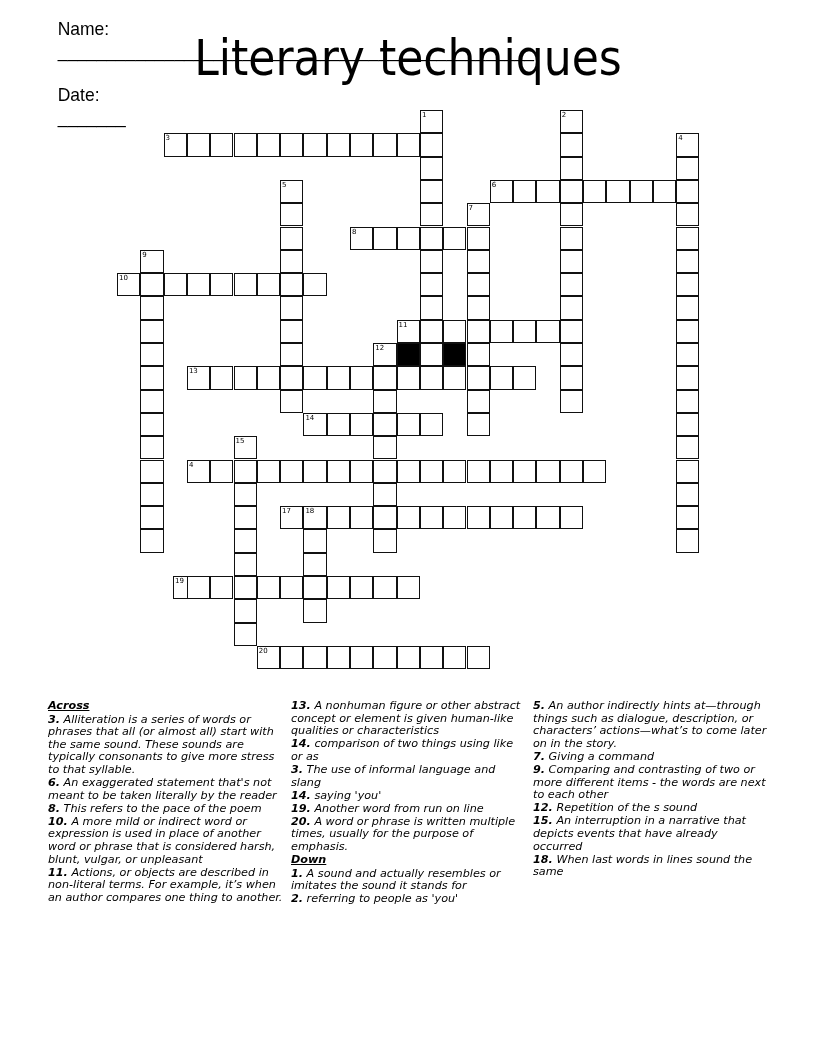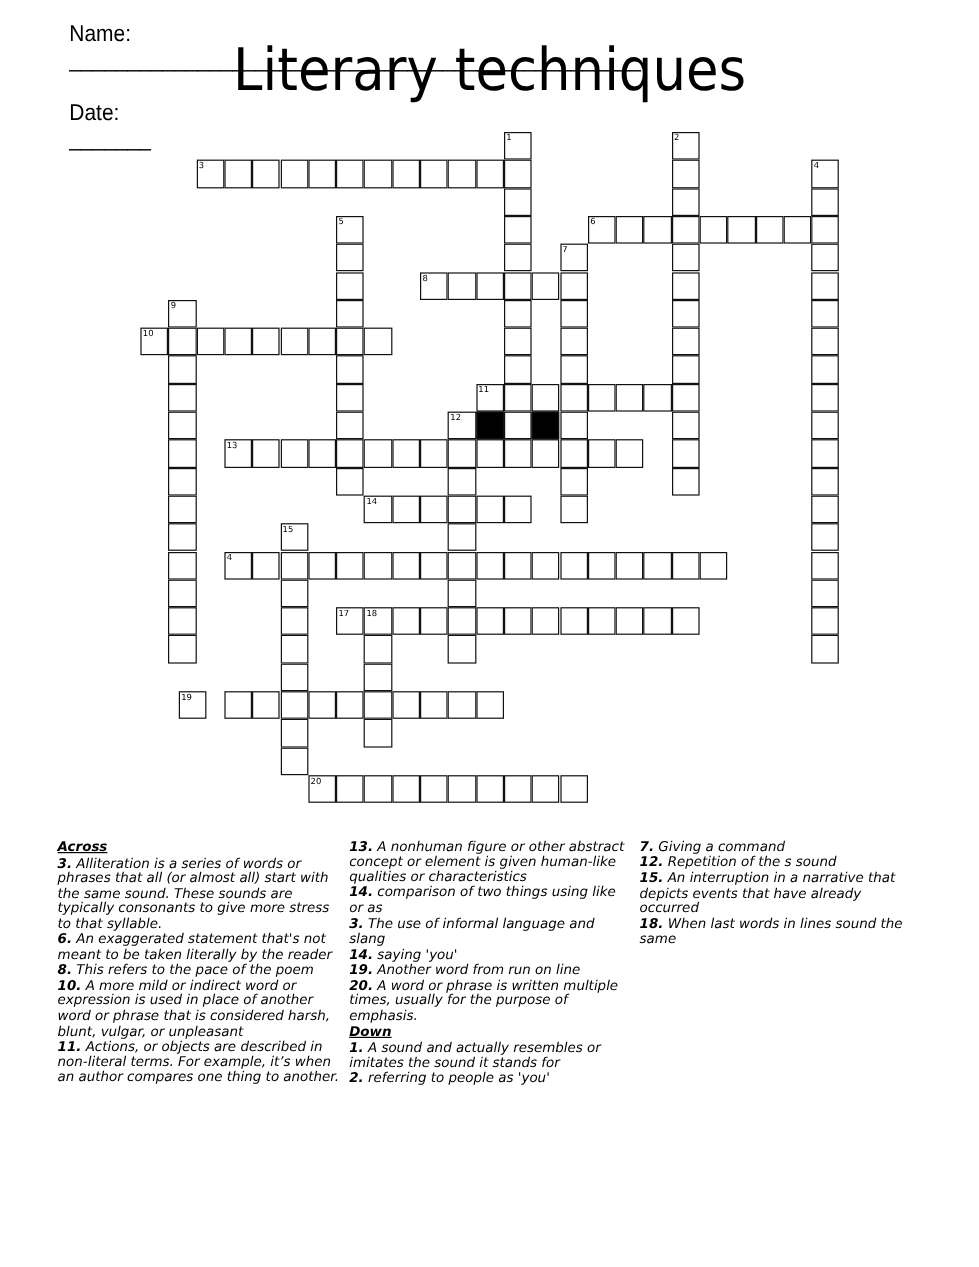--- a/index.html
+++ b/index.html
@@ -237,21 +237,21 @@
     <div class="cell" style="left: 443.2px; top: 506.1px;"></div>
     <div class="cell" style="left: 466.5px; top: 506.1px;"></div>
     <div class="cell" style="left: 489.8px; top: 506.1px;"></div>
     <div class="cell" style="left: 513.1px; top: 506.1px;"></div>
     <div class="cell" style="left: 536.4px; top: 506.1px;"></div>
     <div class="cell" style="left: 559.7px; top: 506.1px;"></div>
     <div class="cell" style="left: 303.4px; top: 529.4px;"></div>
     <div class="cell" style="left: 303.4px; top: 552.7px;"></div>
     <div class="cell" style="left: 303.4px; top: 576px;"></div>
     <div class="cell" style="left: 303.4px; top: 599.3px;"></div>
-    <div class="cell" style="left: 149px; top: 576px; text-align: center;">
+    <div class="cell" style="left: 173px; top: 576px; text-align: center;">
       <span class="num">19</span>
     </div>
     <div class="cell" style="left: 186.9px; top: 576px;"></div>
     <div class="cell" style="left: 210.2px; top: 576px;"></div>
     <div class="cell" style="left: 256.8px; top: 576px;"></div>
     <div class="cell" style="left: 280.1px; top: 576px;"></div>
     <div class="cell" style="left: 326.7px; top: 576px;"></div>
     <div class="cell" style="left: 350px; top: 576px;"></div>
     <div class="cell" style="left: 373.3px; top: 576px;"></div>
     <div class="cell" style="left: 396.6px; top: 576px;"></div>
@@ -286,17 +286,19 @@
   <div class="clue"><b>3.</b> <span>The use of informal language and slang</span></div>
   <div class="clue"><b>14.</b> <span>saying 'you'</span></div>
   <div class="clue"><b>19.</b> <span>Another word from run on line</span></div>
   <div class="clue"><b>20.</b> <span>A word or phrase is written multiple times, usually for the purpose of emphasis.</span></div>
   <div class="clue-heading">Down</div>
   <div class="clue"><b>1.</b> <span>A sound and actually resembles or imitates the sound it stands for</span></div>
   <div class="clue"><b>2.</b> <span>referring to people as 'you'</span></div>
 </div>
 
 <div class="clues col3">
+  <div class="clue"><b>5.</b> <span>An author indirectly hints at—through things such as dialogue, description, or characters’ actions—what’s to come later on in the story.</span></div>
   <div class="clue"><b>7.</b> <span>Giving a command</span></div>
+  <div class="clue"><b>9.</b> <span>Comparing and contrasting of two or more different items - the words are next to each other</span></div>
   <div class="clue"><b>12.</b> <span>Repetition of the s sound</span></div>
   <div class="clue"><b>15.</b> <span>An interruption in a narrative that depicts events that have already occurred</span></div>
   <div class="clue"><b>18.</b> <span>When last words in lines sound the same</span></div>
 </div>
 
 </body></html>

